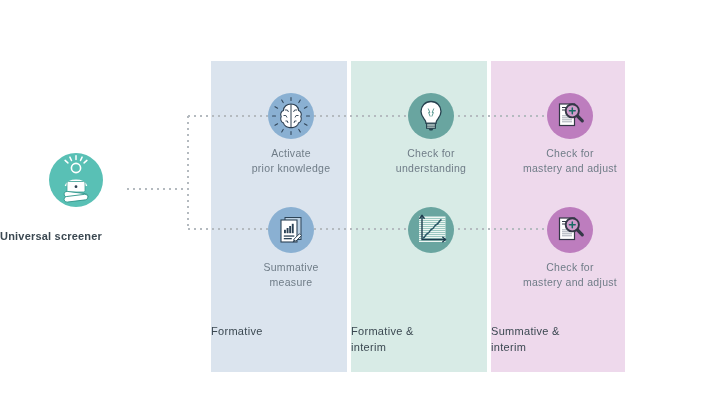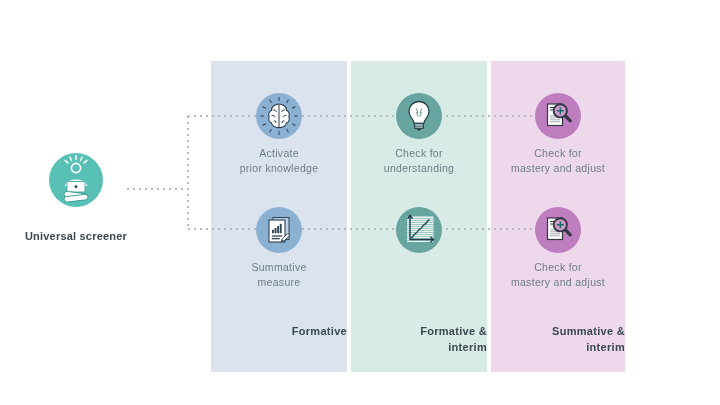--- a/index.html
+++ b/index.html
@@ -25,50 +25,50 @@
   }
   #conn-screener{left:127px;top:188px;width:61px;}
   #conn-vertical{left:187px;top:116px;height:114px;}
   #conn-row1{left:188px;top:115px;width:370px;}
   #conn-row2{left:188px;top:228px;width:370px;}
 
   
   .screener{position:absolute;left:0;top:153px;width:152px;}
   .screener .circle{width:54px;height:54px;margin-left:49px;}
   .screener-label{
-    margin-top:23px;text-align:center;
+    margin-top:23px;
     font-size:11px;font-weight:bold;letter-spacing:.2px;
     color:var(--heading_text,#3b4851);
   }
 
   
   .column{position:absolute;top:61px;height:311px;}
   .col-0{left:211px;width:136px;}
   .col-1{left:351px;width:136px;}
   .col-2{left:491px;width:134px;}
 
-  .cell{position:absolute;left:0;width:100%;text-align:center;}
+  .cell{position:absolute;left:0;width:100%;text-align:center;padding-left:12px;}
   .cell.row-0{top:32px;}
   .cell.row-1{top:146px;}
 
   .circle{
     width:46px;height:46px;border-radius:50%;
     margin:0 auto;position:relative;z-index:2;
   }
   .circle svg{width:100%;height:100%;display:block;}
 
   .cell-label{
     margin-top:7px;white-space:pre-line;
     font-size:10.5px;line-height:15px;letter-spacing:.3px;
     color:var(--label_text,#6f7c87);
   }
   .footer{
     position:absolute;top:262px;left:0;width:100%;
-    text-align:right;white-space:pre-line;
-    font-size:11px;line-height:16px;font-weight:bold;letter-spacing:.3px;
+    text-align:left;white-space:pre-line;
+    font-size:11px;line-height:16px;font-weight:normal;letter-spacing:.3px;
     color:var(--heading_text,#3b4851);
   }
   .defs{position:absolute;width:0;height:0;overflow:hidden;}
 </style>
 </head>
 <body style="--connector: #b4babf; --label_text: #6f7c87; --heading_text: #3b4851; --page_background: #ffffff;">
 
 <svg class="defs" aria-hidden="true">
   <symbol id="person-laptop-icon" viewBox="0 0 54 54">
     <g stroke="#ffffff" stroke-width="1.5" fill="none" stroke-linecap="round">

